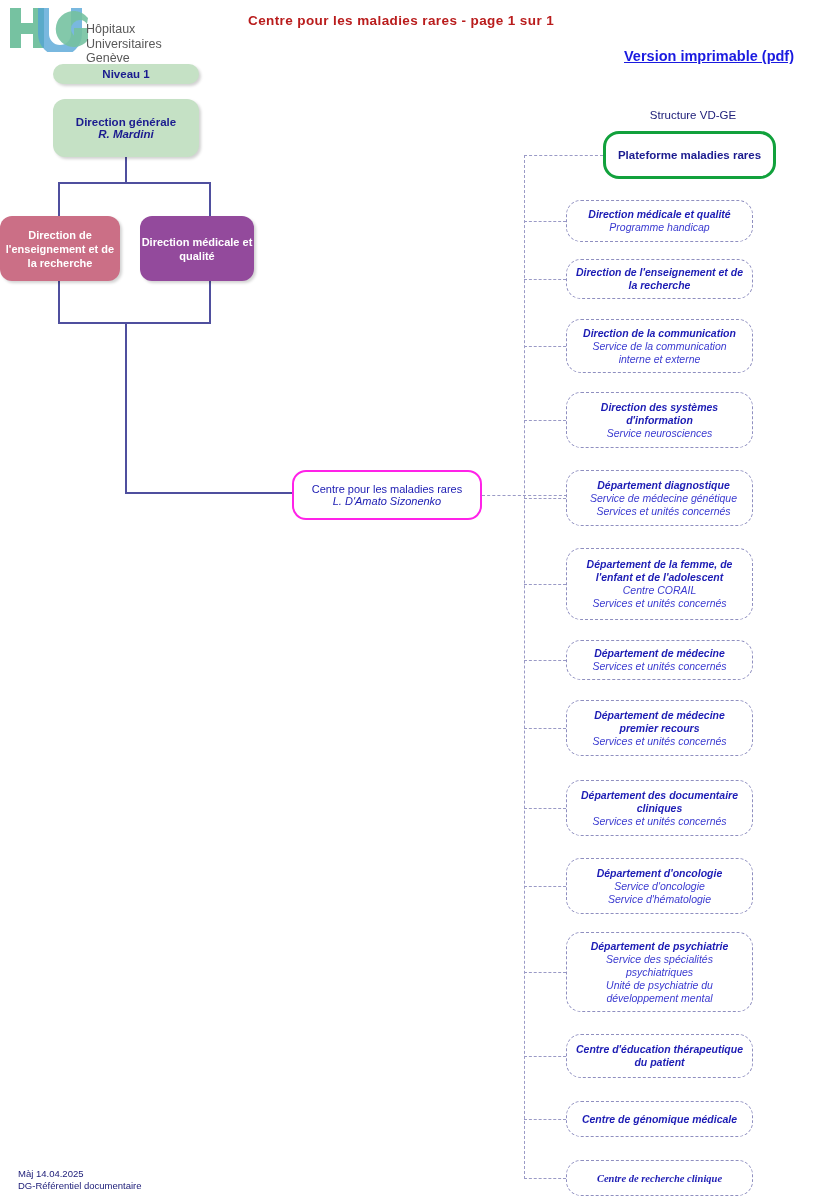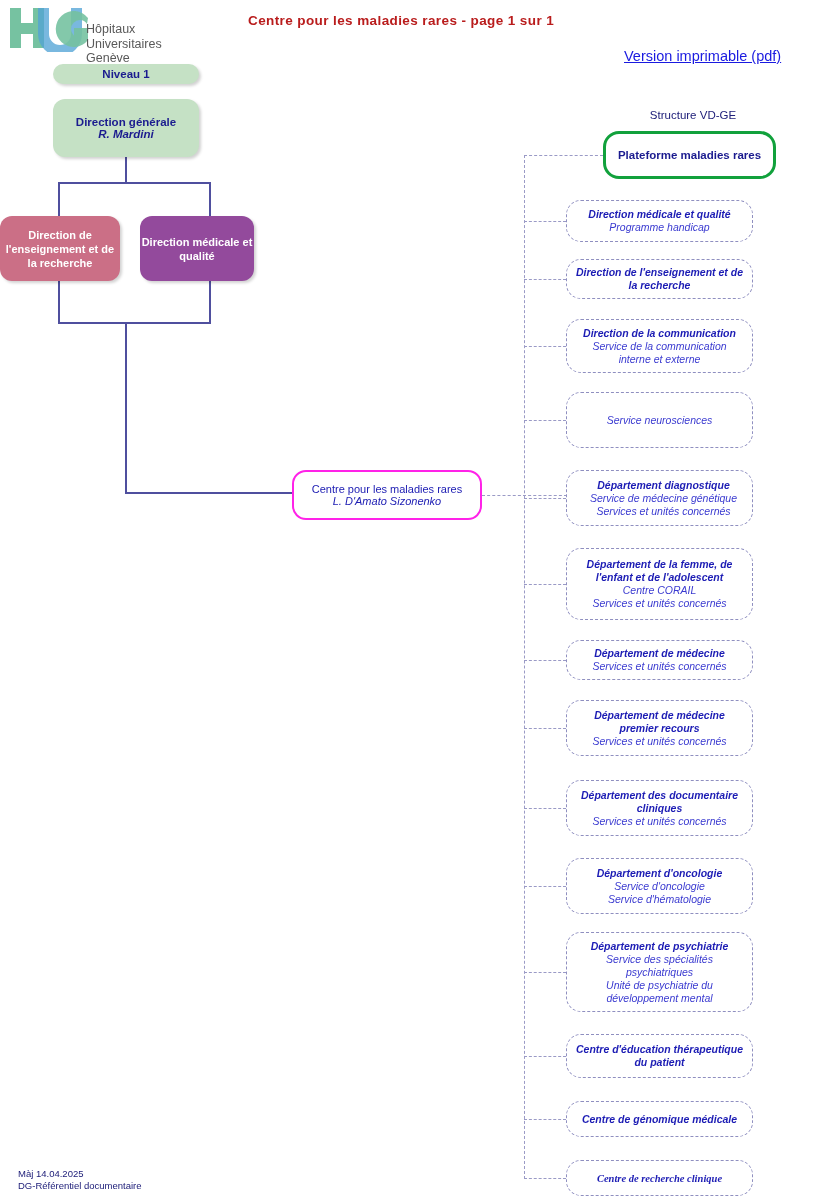--- a/index.html
+++ b/index.html
@@ -19,21 +19,21 @@
     margin-top:16px;
   }
   #page-title{
     left:248px;top:13px;width:420px;
     font-size:13.5px;font-weight:bold;letter-spacing:.4px;
     color:#b91c1c;white-space:nowrap;
   }
   #pdf-link{
     left:624px;top:48px;width:200px;
     font-size:14.5px;color:#1a1ae0;text-decoration:underline;
-    white-space:nowrap;cursor:pointer;
+    white-space:nowrap;cursor:pointer;font-weight:bold;
   }
   #vdge-label{
     left:603px;top:109px;width:180px;text-align:center;
     font-size:11.5px;color:#20207a;
   }
 
   
   .node{
     box-sizing:border-box;display:flex;flex-direction:column;
     align-items:center;justify-content:center;text-align:center;
@@ -163,20 +163,21 @@
 
 <div class="dash-h" style="left:524px;top:346px;width:42px;"></div>
 <div class="abs node dashnode" style="top:319px;height:54px;">
   <span class="t1">Direction de la communication</span>
   <span class="t2">Service de la communication</span>
   <span class="t2">interne et externe</span>
 </div>
 
 <div class="dash-h" style="left:524px;top:420px;width:42px;"></div>
 <div class="abs node dashnode" style="top:392px;height:56px;">
+  <span class="t1">Direction des systèmes d'information</span>
   <span class="t2">Service neurosciences</span>
 </div>
 
 <div class="dash-h" style="left:524px;top:498px;width:42px;"></div>
 <div class="abs node dashnode" style="top:470px;height:56px;padding-left:15px;">
   <span class="t1">Département diagnostique</span>
   <span class="t2">Service de médecine génétique</span>
   <span class="t2">Services et unités concernés</span>
 </div>
 

